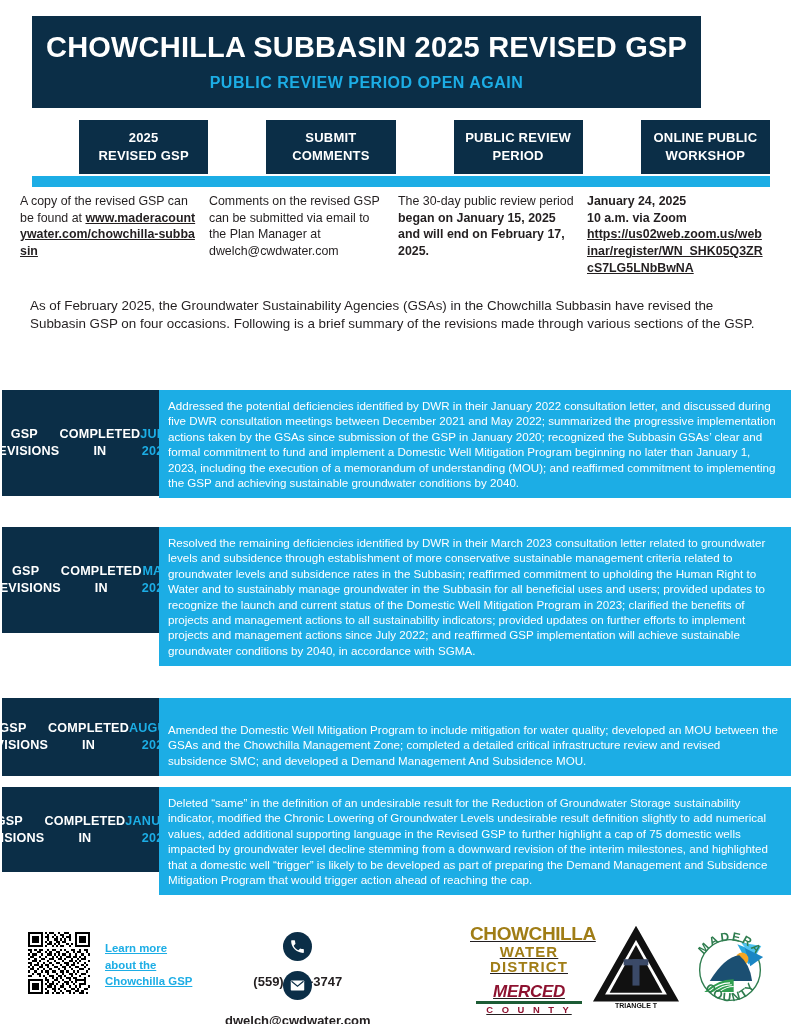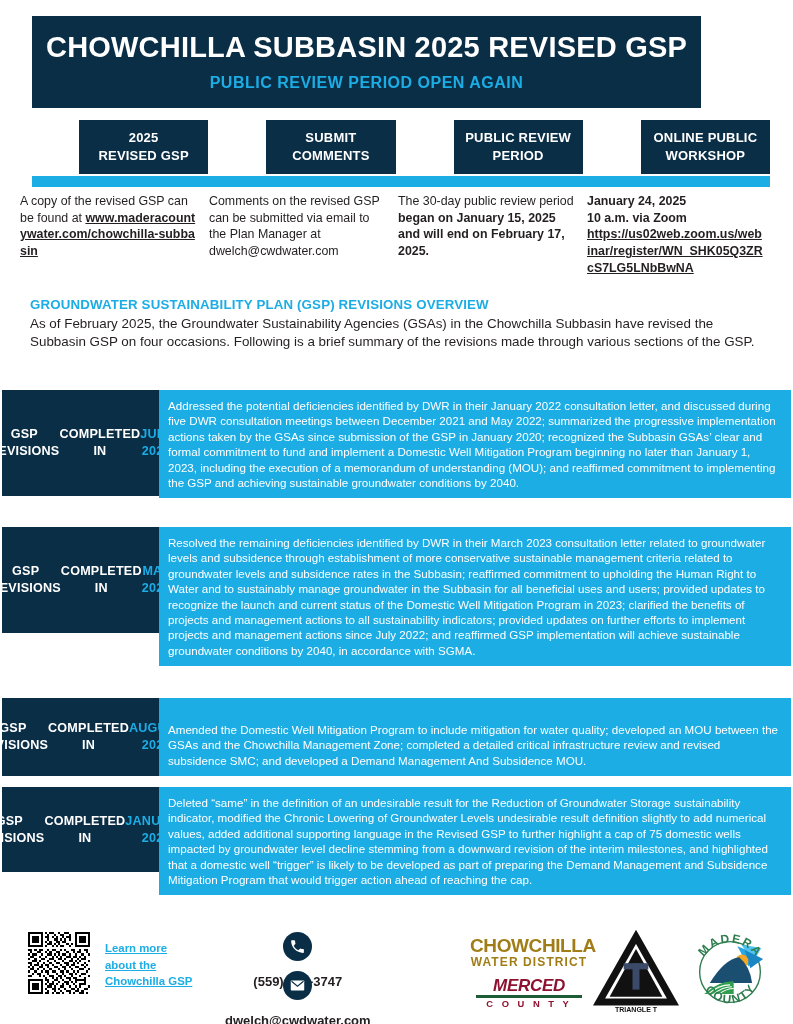--- a/index.html
+++ b/index.html
@@ -138,31 +138,31 @@
   .cicon{
     width:29px;height:29px;border-radius:50%;
     background:#0b2e47;color:#ffffff;
     display:flex;align-items:center;justify-content:center;
     flex:0 0 29px;
   }
   .ctext{font-size:13px;font-weight:bold;color:#231f20;}
 
   .logos{
     position:absolute;left:470px;top:4px;width:318px;height:96px;
-    display:flex;align-items:center;gap:4px;
+    display:flex;align-items:flex-start;gap:4px;text-decoration:underline;
   }
   .logo-cwd{
     width:118px;text-align:center;line-height:1;
   }
   .logo-cwd .l1{
     font-size:19px;font-weight:bold;color:#a07d16;letter-spacing:-0.4px;
     font-family:"Liberation Sans", sans-serif;
   }
   .logo-cwd .l2{
-    font-size:12px;font-weight:bold;color:#a07d16;letter-spacing:1.1px;margin-top:1px;
+    font-size:15px;font-weight:bold;color:#a07d16;letter-spacing:1.1px;margin-top:1px;
   }
   .logo-merced{
     margin-top:9px;position:relative;
   }
   .logo-merced .m1{
     font-size:17px;font-weight:bold;color:#8d1230;letter-spacing:-0.3px;font-style:italic;
   }
   .logo-merced .mbar{
     height:3px;background:#1d5c35;margin:1px 6px 1px 6px;
   }
@@ -204,21 +204,20 @@
     <div class="infocol">
       <span>The 30-day public review period </span><b>began on January 15, 2025 and will end on February 17, 2025.</b>
     </div>
     <div class="infocol">
       <b>January 24, 2025<br>10 a.m. via Zoom</b><br>
       <span class="link">https://us02web.zoom.us/webinar/register/WN_SHK05Q3ZRcS7LG5LNbBwNA</span>
     </div>
   </div>
 
   <div class="overview">
-    <div class="overview-title">GROUNDWATER SUSTAINABILITY PLAN (GSP) REVISIONS OVERVIEW</div>
     <div class="overview-body">As of February 2025, the Groundwater Sustainability Agencies (GSAs) in the Chowchilla Subbasin have revised the Subbasin GSP on four occasions. Following is a brief summary of the revisions made through various sections of the GSP.</div>
   </div>
 
   <div class="block" style="top:390px;">
     <div class="block-label" style="min-height:106px;">
       <span>GSP REVISIONS</span>
       <span>COMPLETED IN</span>
       <span class="date">JULY 2022</span>
     </div>
     <div class="block-body">Addressed the potential deficiencies identified by DWR in their January 2022 consultation letter, and discussed during five DWR consultation meetings between December 2021 and May 2022; summarized the progressive implementation actions taken by the GSAs since submission of the GSP in January 2020; recognized the Subbasin GSAs’ clear and formal commitment to fund and implement a Domestic Well Mitigation Program beginning no later than January 1, 2023, including the execution of a memorandum of understanding (MOU); and reaffirmed commitment to implementing the GSP and achieving sustainable groundwater conditions by 2040.</div>

